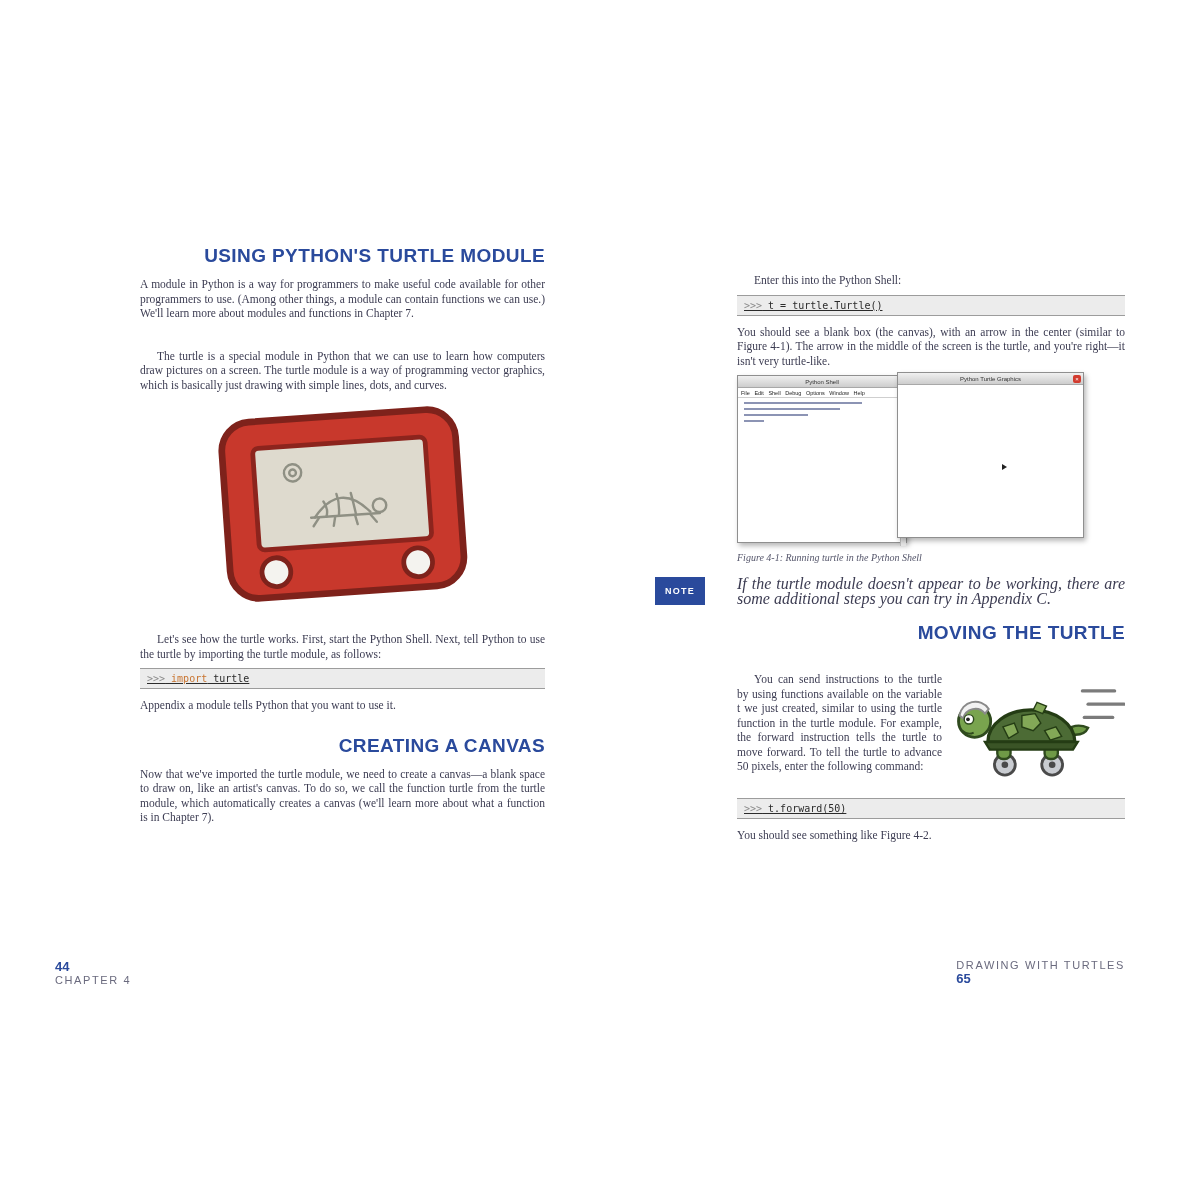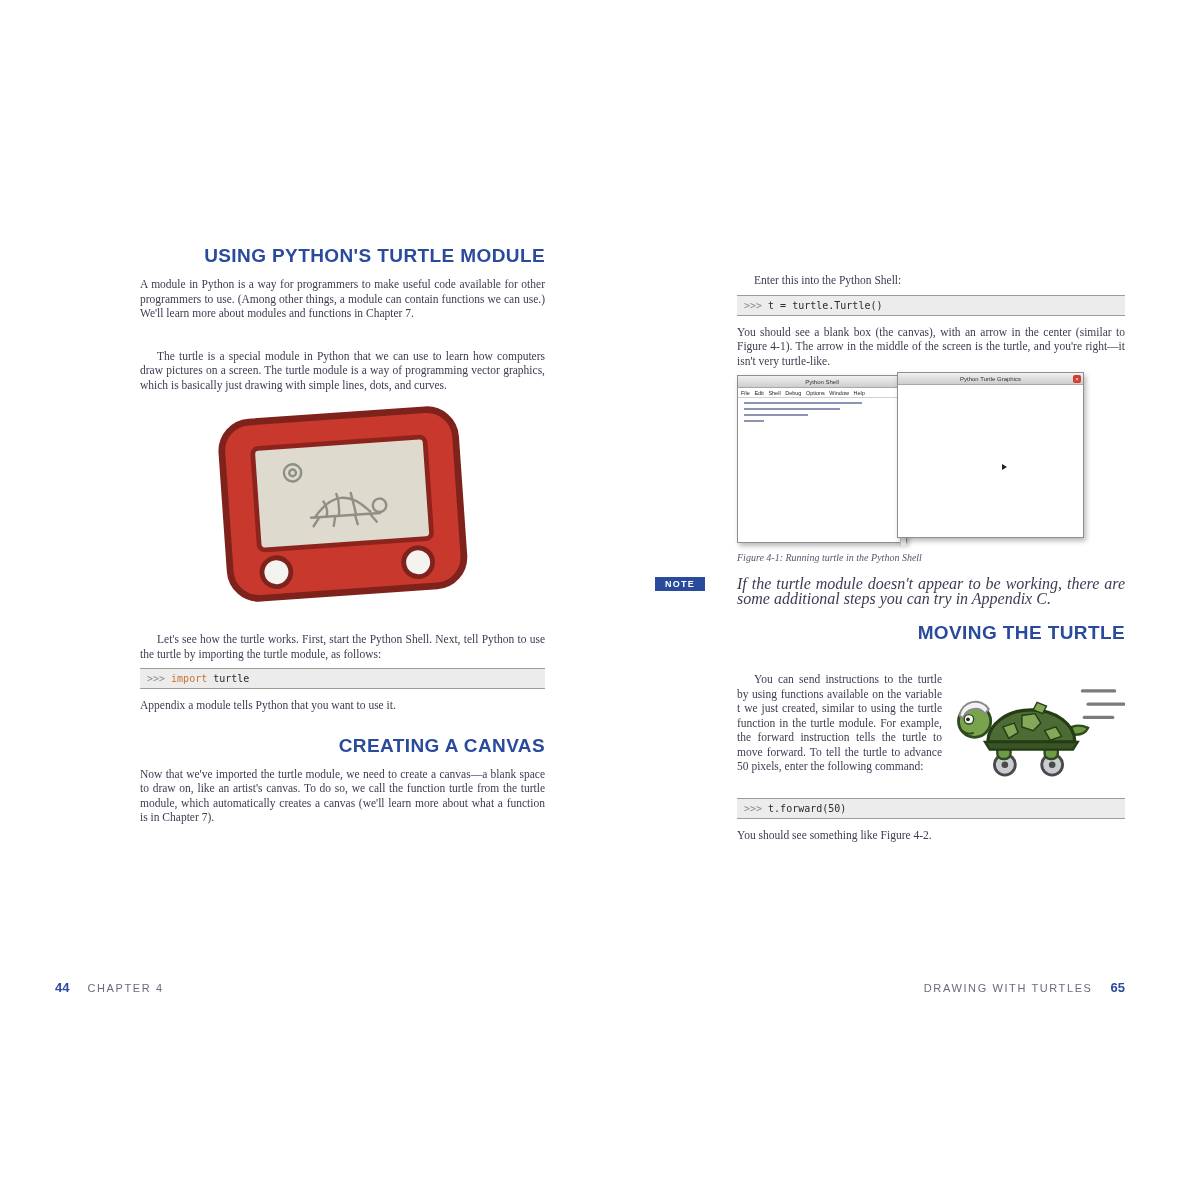--- a/index.html
+++ b/index.html
@@ -11,21 +11,21 @@
 
   h1.sect{margin:0 0 10px 0;font-family:"Liberation Sans",sans-serif;font-weight:800;
           font-size:19px;letter-spacing:.4px;color:#2a4a9c;text-align:right;}
   .bodyblock{margin-left:65px;}
   .rbody{margin-left:82px;}
   p.bp{margin:0 0 3px 0;font-size:11.5px;line-height:14.5px;text-align:justify;}
   p.indent{text-indent:17px;margin-top:28px;}
 
   .codeline{background:#ececec;border-top:1px solid #9c9c9c;border-bottom:1px solid #9c9c9c;
             padding:4px 7px;margin:7px 0 9px 0;font-family:"DejaVu Sans Mono",monospace;
-            font-size:10px;color:#2b2b2b;white-space:pre;}
+            font-size:10px;color:#2b2b2b;white-space:pre;text-decoration:underline;}
   .prompt{color:#8a8a8a;}
   .kw{color:#c87430;}
 
   .etch-wrap{width:250px;margin:16px auto 12px auto;transform:rotate(-4deg);}
 
   
   .figure{position:relative;width:345px;height:174px;margin:4px 0 6px 82px;}
   .win{position:absolute;background:#fff;border:1px solid #8f8f8f;box-shadow:2px 3px 5px rgba(0,0,0,.28);}
   .win-shell{left:0;top:3px;width:168px;height:166px;}
   .win-gfx{left:160px;top:0;width:185px;height:164px;}
@@ -40,31 +40,31 @@
   .scrollthumb{position:absolute;top:2px;left:0;right:0;height:26px;background:#b3b3b3;}
   .closebtn{position:absolute;right:2px;top:1.5px;width:8px;height:8px;background:#d23b2f;border-radius:2px;
             color:#fff;font-family:"Liberation Sans",sans-serif;font-size:6px;line-height:8px;text-align:center;}
   .canvasarea{position:relative;height:calc(100% - 12px);background:#fff;}
   .turtle-arrow{position:absolute;left:56%;top:52%;width:0;height:0;
                 border-left:5px solid #222;border-top:3px solid transparent;border-bottom:3px solid transparent;}
 
   .caption{margin:2px 0 14px 82px;font-style:italic;font-size:10px;color:#55566b;}
 
   .noterow{display:flex;align-items:flex-start;margin:0 0 16px 0;}
-  .notebadge{flex:0 0 auto;width:50px;height:14px;background:#2a4a9c;color:#fff;
+  .notebadge{flex:0 0 auto;width:50px;height:28px;background:#2a4a9c;color:#fff;
              font-family:"Liberation Sans",sans-serif;font-weight:bold;font-size:9px;letter-spacing:1.2px;
              display:flex;align-items:center;justify-content:center;}
   .notetext{margin-left:32px;width:388px;font-style:italic;font-size:16px;line-height:14.5px;text-align:justify;}
 
   h1.sect2{margin:4px 0 10px 20px;}
   .turtle-cartoon{float:right;width:175px;height:114px;margin:-4px 0 4px 8px;}
   .clear{clear:both;}
 
-  .footer{position:absolute;top:980px;display:flex;align-items:baseline;gap:18px;
-          font-family:"Liberation Sans",sans-serif;}
+  .footer{position:absolute;top:959px;display:flex;align-items:baseline;
+          font-family:"Liberation Sans",sans-serif;flex-direction:column;}
   #footer-left{left:55px;}
   #footer-right{right:75px;}
   .pagenum{color:#2a4a9c;font-weight:bold;font-size:13px;}
   .chaplabel{color:#6a6a7e;font-size:11px;letter-spacing:1.6px;}
 </style>
 </head>
 <body>
 
 <div id="spread">
 

